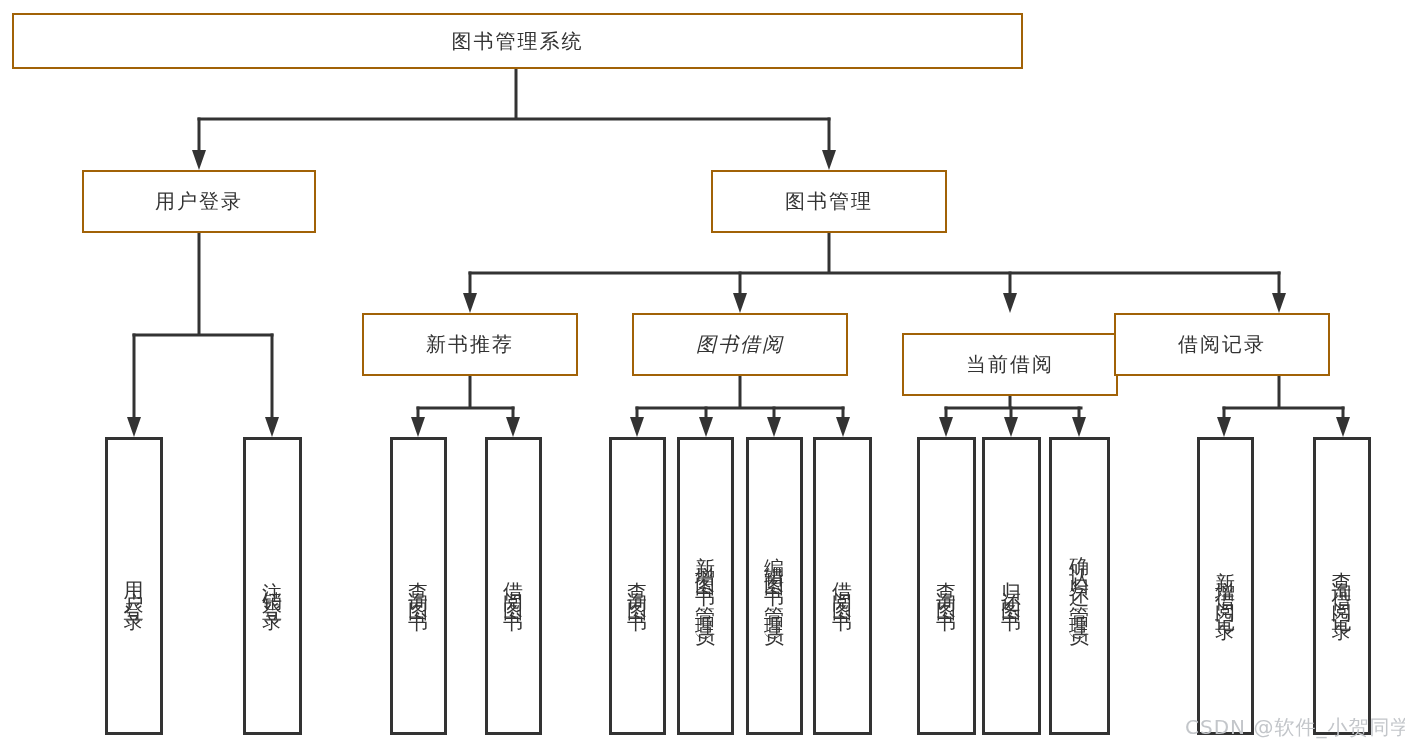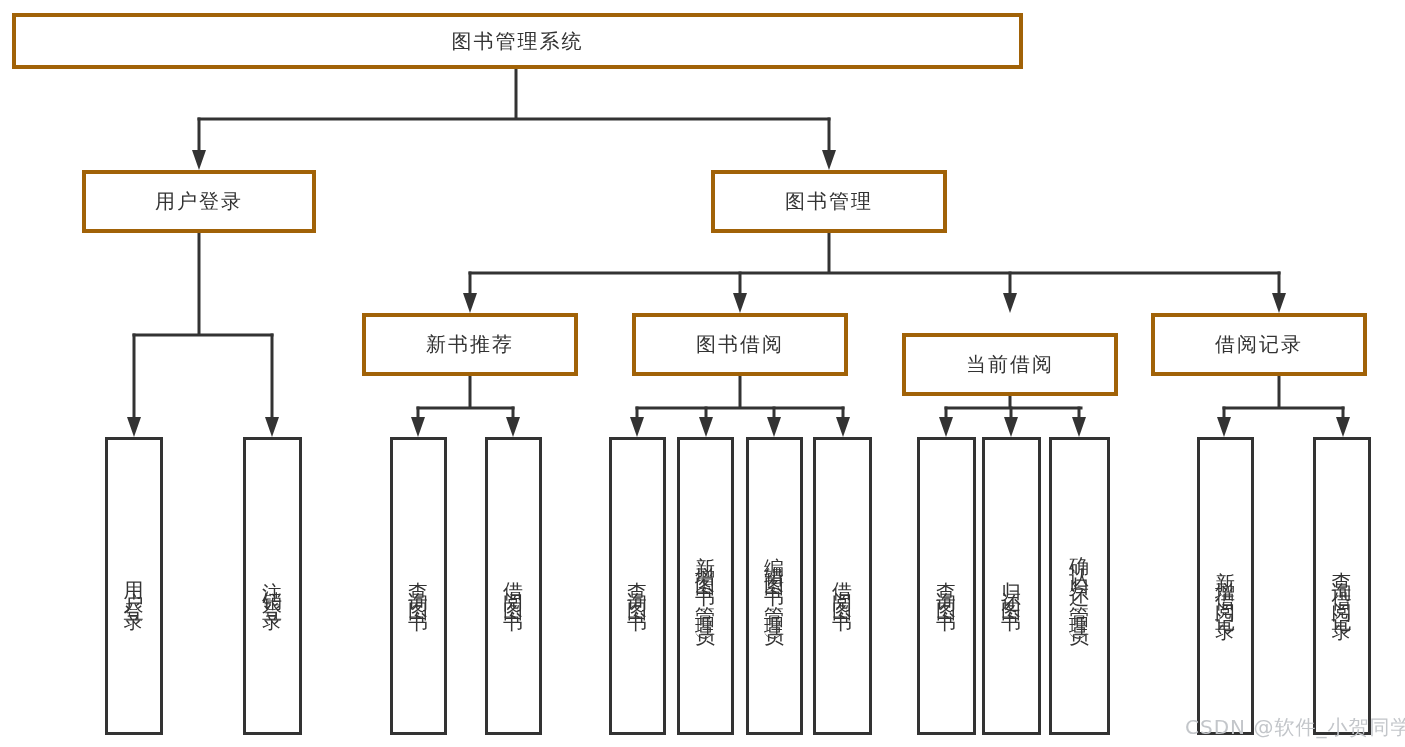--- a/index.html
+++ b/index.html
@@ -13,21 +13,21 @@
   }
   .canvas svg.connectors {
     position: absolute;
     left: 0; top: 0;
     width: 1405px; height: 747px;
     pointer-events: none;
   }
   .hbox {
     position: absolute;
     box-sizing: border-box;
-    border: 4px solid #a16207;
+    border: 2px solid #a16207;
     background: #ffffff;
     display: flex;
     align-items: center;
     justify-content: center;
     color: #333333;
     font-size: 20px;
     letter-spacing: 2px;
     white-space: nowrap;
   }
   .vbox {
@@ -138,27 +138,27 @@
   <div class="hbox" style="left:82px; top:170px; width:234px; height:63px;">
     <span>用户登录</span>
   </div>
   <div class="hbox" style="left:711px; top:170px; width:236px; height:63px;">
     <span>图书管理</span>
   </div>
 
   <div class="hbox" style="left:362px; top:313px; width:216px; height:63px;">
     <span>新书推荐</span>
   </div>
-  <div class="hbox" style="left:632px; top:313px; width:216px; height:63px;">
+  <div class="hbox" style="left:632px; top:313px; width:216px; height:63px;font-style:italic;">
     <span>图书借阅</span>
   </div>
   <div class="hbox" style="left:902px; top:313px; width:216px; height:63px;margin-top:20px;">
     <span>当前借阅</span>
   </div>
-  <div class="hbox" style="left:1151px; top:313px; width:216px; height:63px;">
+  <div class="hbox" style="left:1114px; top:313px; width:216px; height:63px;">
     <span>借阅记录</span>
   </div>
 
   <div class="vbox" style="left:105px; width:58px;">
     <span class="vtext">用户登录</span>
   </div>
   <div class="vbox" style="left:243px; width:59px;">
     <span class="vtext">注销登录</span>
   </div>
   <div class="vbox" style="left:390px; width:57px;">

